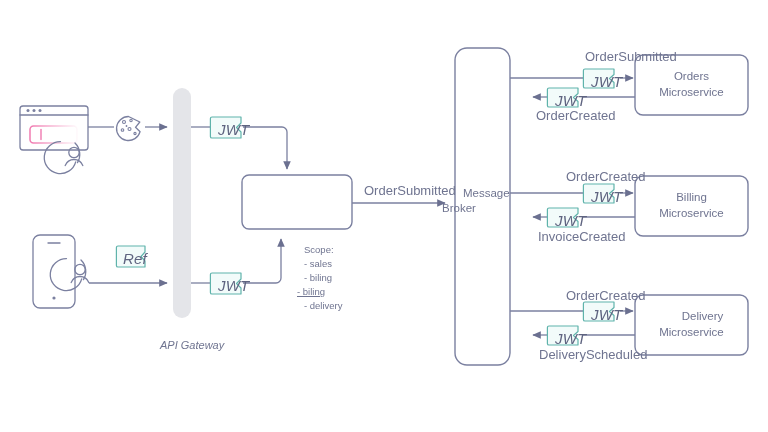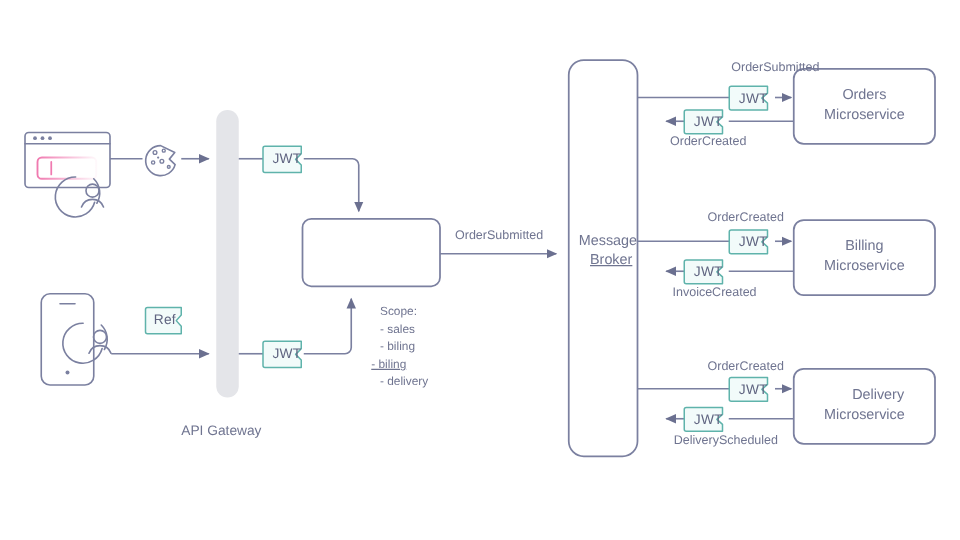--- a/index.html
+++ b/index.html
@@ -2,22 +2,22 @@
 <html><head>
 <meta charset="utf-8">
 <style>
   html,body{margin:0;padding:0;background:#ffffff;}
   body{width:768px;height:432px;overflow:hidden;
        font-family:"Liberation Sans","DejaVu Sans",sans-serif;}
   #stage{position:relative;width:768px;height:432px;background:#fff;}
   svg#canvas{position:absolute;left:0;top:0;width:768px;height:432px;}
   .lbl{position:absolute;color:#6f7490;white-space:pre;line-height:1.32;}
   .nodetext{position:absolute;color:#6f7490;white-space:pre;line-height:1.38;text-align:center;}
-  .badge-text{position:absolute;color:#5f6480;font-size:11px;letter-spacing:.2px;}
-  .evt{font-size:10px;}
+  .badge-text{position:absolute;color:#5f6480;font-size:15px;letter-spacing:.2px;font-style:italic;}
+  .evt{font-size:13px;}
   .scope{font-size:9.5px;}
   .gwlabel{font-size:11px;}
 </style>
 </head>
 <body>
 
 <div id="stage">
 
   <svg id="canvas" viewBox="0 0 768 432">
     <defs>
@@ -136,33 +136,33 @@
       <path d="M549 326 h29 v5.5 l-4.5 4 l4.5 4 v5.5 h-29 a1.6 1.6 0 0 1 -1.6 -1.6 v-15.8 a1.6 1.6 0 0 1 1.6 -1.6 z" fill="#f2fbfa" stroke="#5fb3ab" stroke-width="1.2" stroke-linejoin="round"></path>
     </g>
     <rect x="635" y="295" width="113" height="60" rx="8" fill="#ffffff" stroke="#7b80a0" stroke-width="1.4"></rect>
   </svg>
 
   <div class="badge-text" style="left:123px;top:250px;">Ref</div>
 
   <div class="badge-text" style="left:218px;top:121px;">JWT</div>
   <div class="badge-text" style="left:218px;top:277px;">JWT</div>
 
-  <div class="lbl gwlabel" style="left:145px;top:338px;">API Gateway</div>
+  <div class="lbl gwlabel" style="left:160px;top:338px;font-style:italic;">API Gateway</div>
 
 
   <div class="lbl evt" style="left:364px;top:182px;">OrderSubmitted</div>
 
   <div class="lbl scope" style="left:304px;top:244px;">Scope:</div>
   <div class="lbl scope" style="left:304px;top:258px;">- sales</div>
   <div class="lbl scope" style="left:304px;top:272px;">- biling</div>
   <div class="lbl scope" style="left:297px;top:286px;text-decoration:underline;">- biling</div>
   <div class="lbl scope" style="left:304px;top:300px;">- delivery</div>
 
   <div class="lbl" style="left:463px;top:186px;font-size:11.5px;">Message</div>
-  <div class="lbl" style="left:472px;top:201px;font-size:11.5px;text-decoration:underline;">Broker</div>
+  <div class="lbl" style="left:442px;top:201px;font-size:11.5px;">Broker</div>
 
   <div class="lbl evt" style="left:585px;top:48px;">OrderSubmitted</div>
   <div class="badge-text" style="left:591px;top:73px;">JWT</div>
   <div class="badge-text" style="left:555px;top:92px;">JWT</div>
   <div class="lbl evt" style="left:536px;top:107px;">OrderCreated</div>
   <div class="nodetext" style="left:635px;top:69px;width:113px;font-size:11.5px;">Orders</div>
   <div class="nodetext" style="left:635px;top:85px;width:113px;font-size:11.5px;">Microservice</div>
 
   <div class="lbl evt" style="left:566px;top:168px;">OrderCreated</div>
   <div class="badge-text" style="left:591px;top:188px;">JWT</div>

